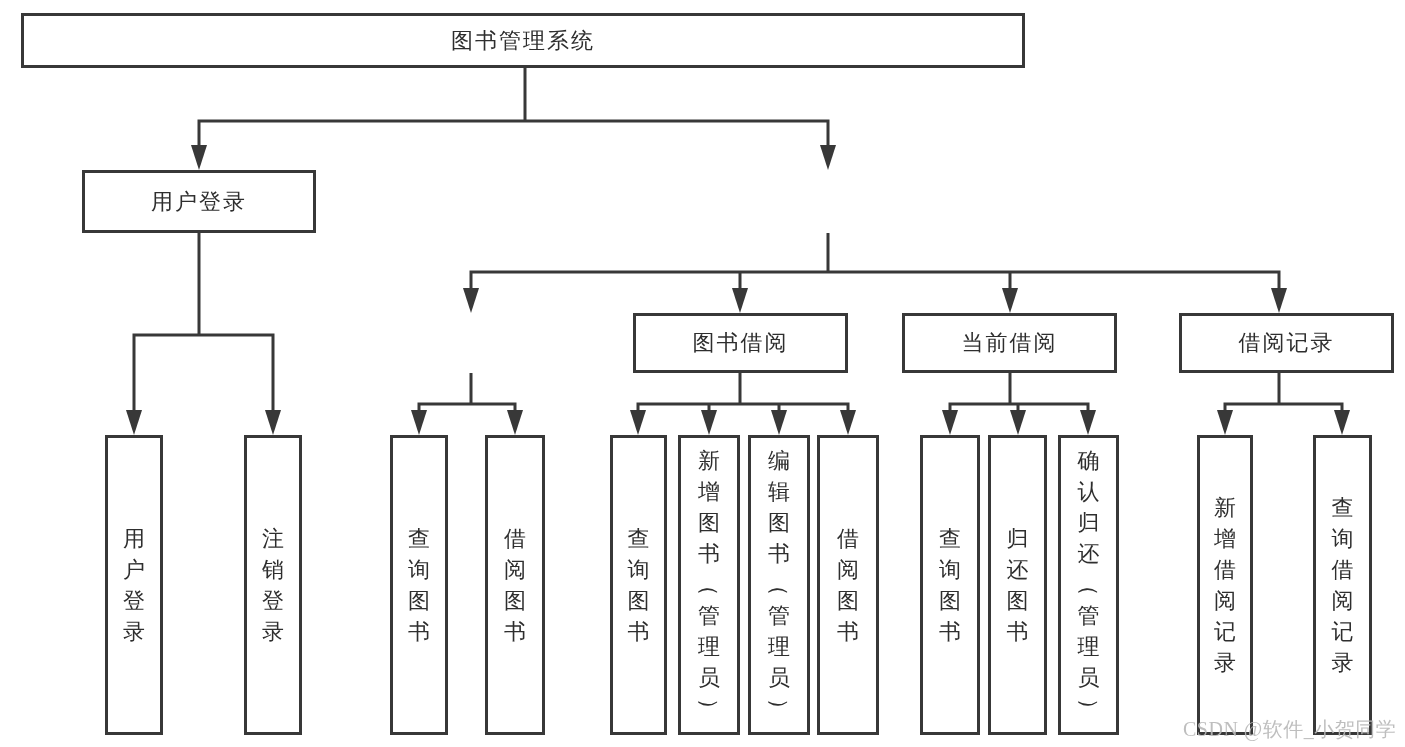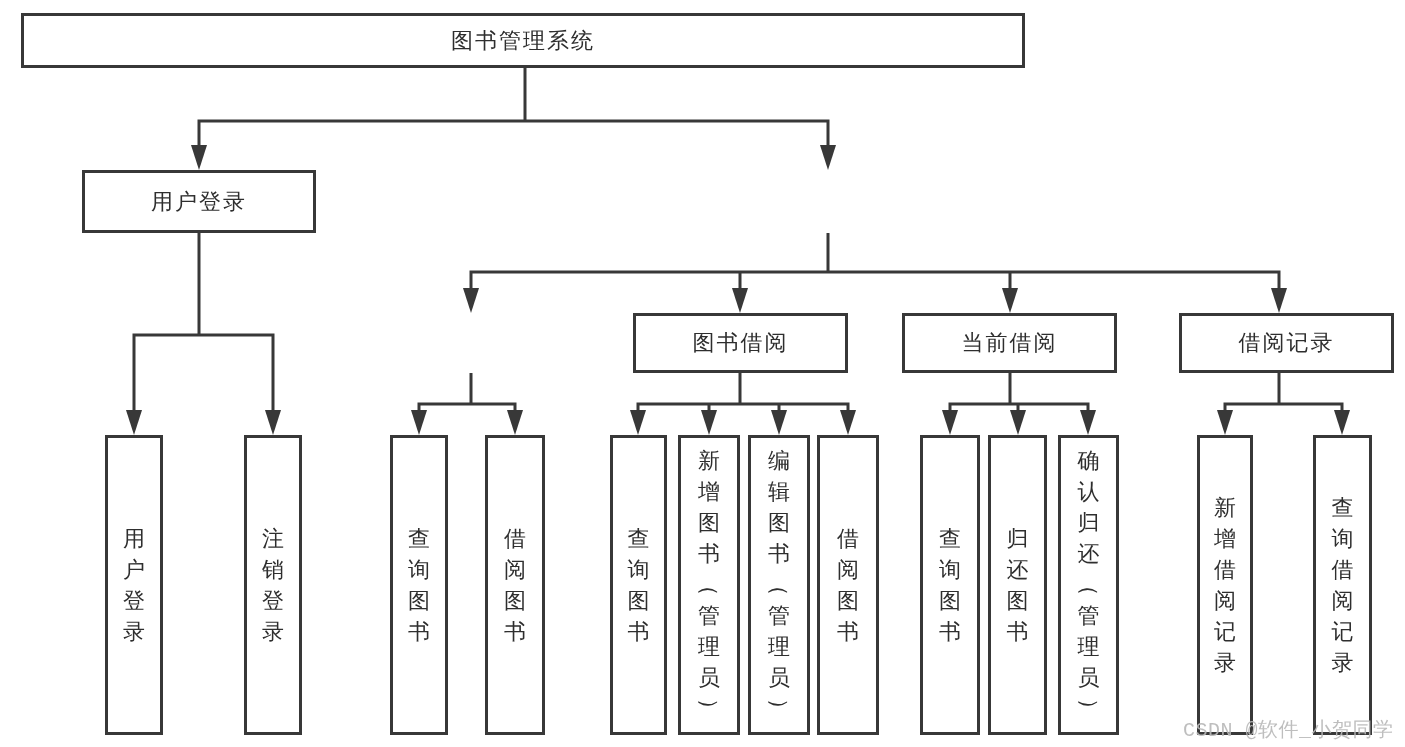--- a/index.html
+++ b/index.html
@@ -56,21 +56,21 @@
   }
   .watermark {
     position: absolute;
     left: 1183px;
     top: 716px;
     z-index: 3;
     font-size: 20px;
     color: rgba(185, 185, 185, 0.92);
     white-space: nowrap;
     letter-spacing: 0.5px;
-    font-family: Liberation Mono, monospace;
+    font-family: Liberation Serif, serif;
   }
 </style>
 </head>
 <body>
 
 <div class="canvas">
 
   <svg class="connectors" width="1405" height="747" viewBox="0 0 1405 747">
     <g stroke="#383838" stroke-width="3" fill="none">
 

